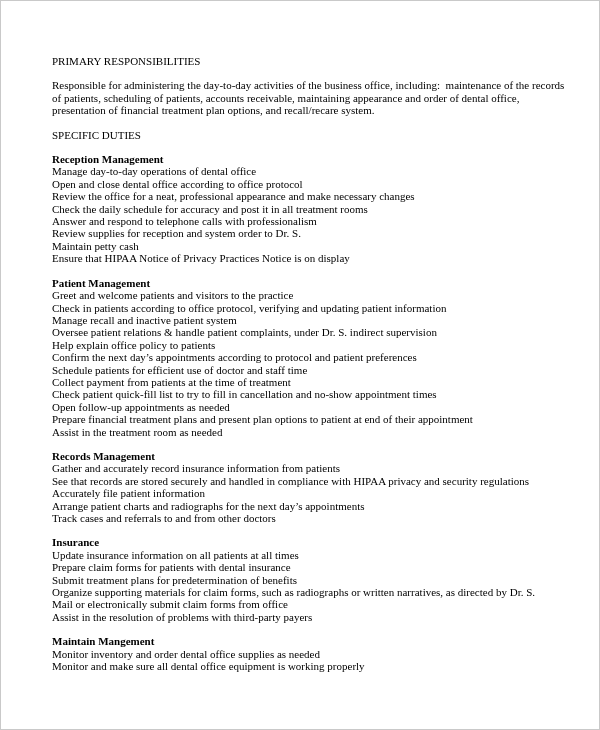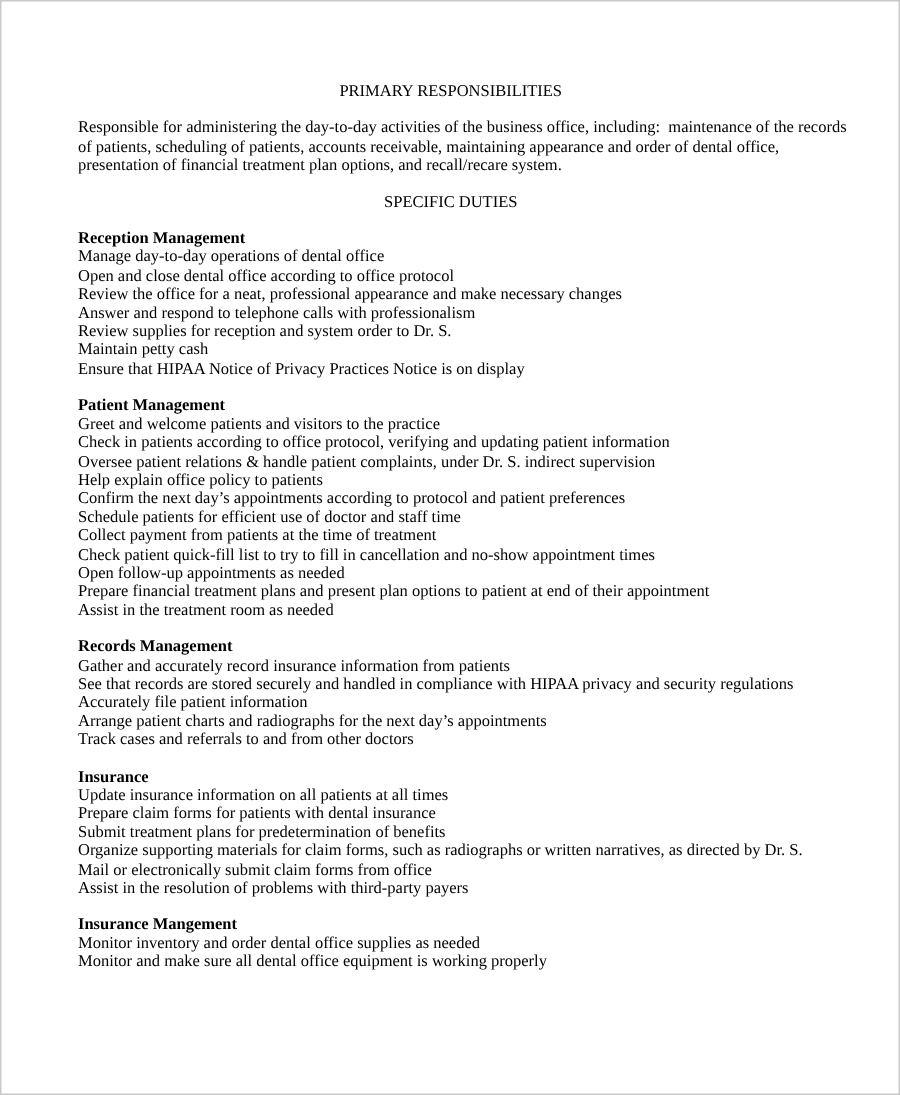--- a/index.html
+++ b/index.html
@@ -24,21 +24,20 @@
     color: #000000;
   }
   .block {
     margin: 0 0 12px 0;
   }
   .line {
     white-space: pre;
   }
   .h1 {
     font-weight: normal;
-    text-align: center;
   }
   .h2 {
     font-weight: bold;
   }
   .section {
     margin: 0 0 12px 0;
   }
   .section:last-child {
     margin-bottom: 0;
   }
@@ -54,29 +53,31 @@
         <div class="line">of patients, scheduling of patients, accounts receivable, maintaining appearance and order of dental office,</div>
         <div class="line">presentation of financial treatment plan options, and recall/recare system.</div>
       </div>
     <div class="h1 line block">SPECIFIC DUTIES</div>
     <div id="sections">
         <div class="section">
           <div class="h2 line">Reception Management</div>
           <div class="line">Manage day-to-day operations of dental office</div>
           <div class="line">Open and close dental office according to office protocol</div>
           <div class="line">Review the office for a neat, professional appearance and make necessary changes</div>
+          <div class="line">Check the daily schedule for accuracy and post it in all treatment rooms</div>
           <div class="line">Answer and respond to telephone calls with professionalism</div>
           <div class="line">Review supplies for reception and system order to Dr. S.</div>
           <div class="line">Maintain petty cash</div>
           <div class="line">Ensure that HIPAA Notice of Privacy Practices Notice is on display</div>
         </div>
         <div class="section">
           <div class="h2 line">Patient Management</div>
           <div class="line">Greet and welcome patients and visitors to the practice</div>
           <div class="line">Check in patients according to office protocol, verifying and updating patient information</div>
+          <div class="line">Manage recall and inactive patient system</div>
           <div class="line">Oversee patient relations &amp; handle patient complaints, under Dr. S. indirect supervision</div>
           <div class="line">Help explain office policy to patients</div>
           <div class="line">Confirm the next day’s appointments according to protocol and patient preferences</div>
           <div class="line">Schedule patients for efficient use of doctor and staff time</div>
           <div class="line">Collect payment from patients at the time of treatment</div>
           <div class="line">Check patient quick-fill list to try to fill in cancellation and no-show appointment times</div>
           <div class="line">Open follow-up appointments as needed</div>
           <div class="line">Prepare financial treatment plans and present plan options to patient at end of their appointment</div>
           <div class="line">Assist in the treatment room as needed</div>
         </div>
@@ -91,19 +92,19 @@
         <div class="section">
           <div class="h2 line">Insurance</div>
           <div class="line">Update insurance information on all patients at all times</div>
           <div class="line">Prepare claim forms for patients with dental insurance</div>
           <div class="line">Submit treatment plans for predetermination of benefits</div>
           <div class="line">Organize supporting materials for claim forms, such as radiographs or written narratives, as directed by Dr. S.</div>
           <div class="line">Mail or electronically submit claim forms from office</div>
           <div class="line">Assist in the resolution of problems with third-party payers</div>
         </div>
         <div class="section">
-          <div class="h2 line">Insurance Mangement</div>
+          <div class="h2 line">Maintain Mangement</div>
           <div class="line">Monitor inventory and order dental office supplies as needed</div>
           <div class="line">Monitor and make sure all dental office equipment is working properly</div>
         </div>
       </div>
   </div>
 </div>
 
 </body></html>

